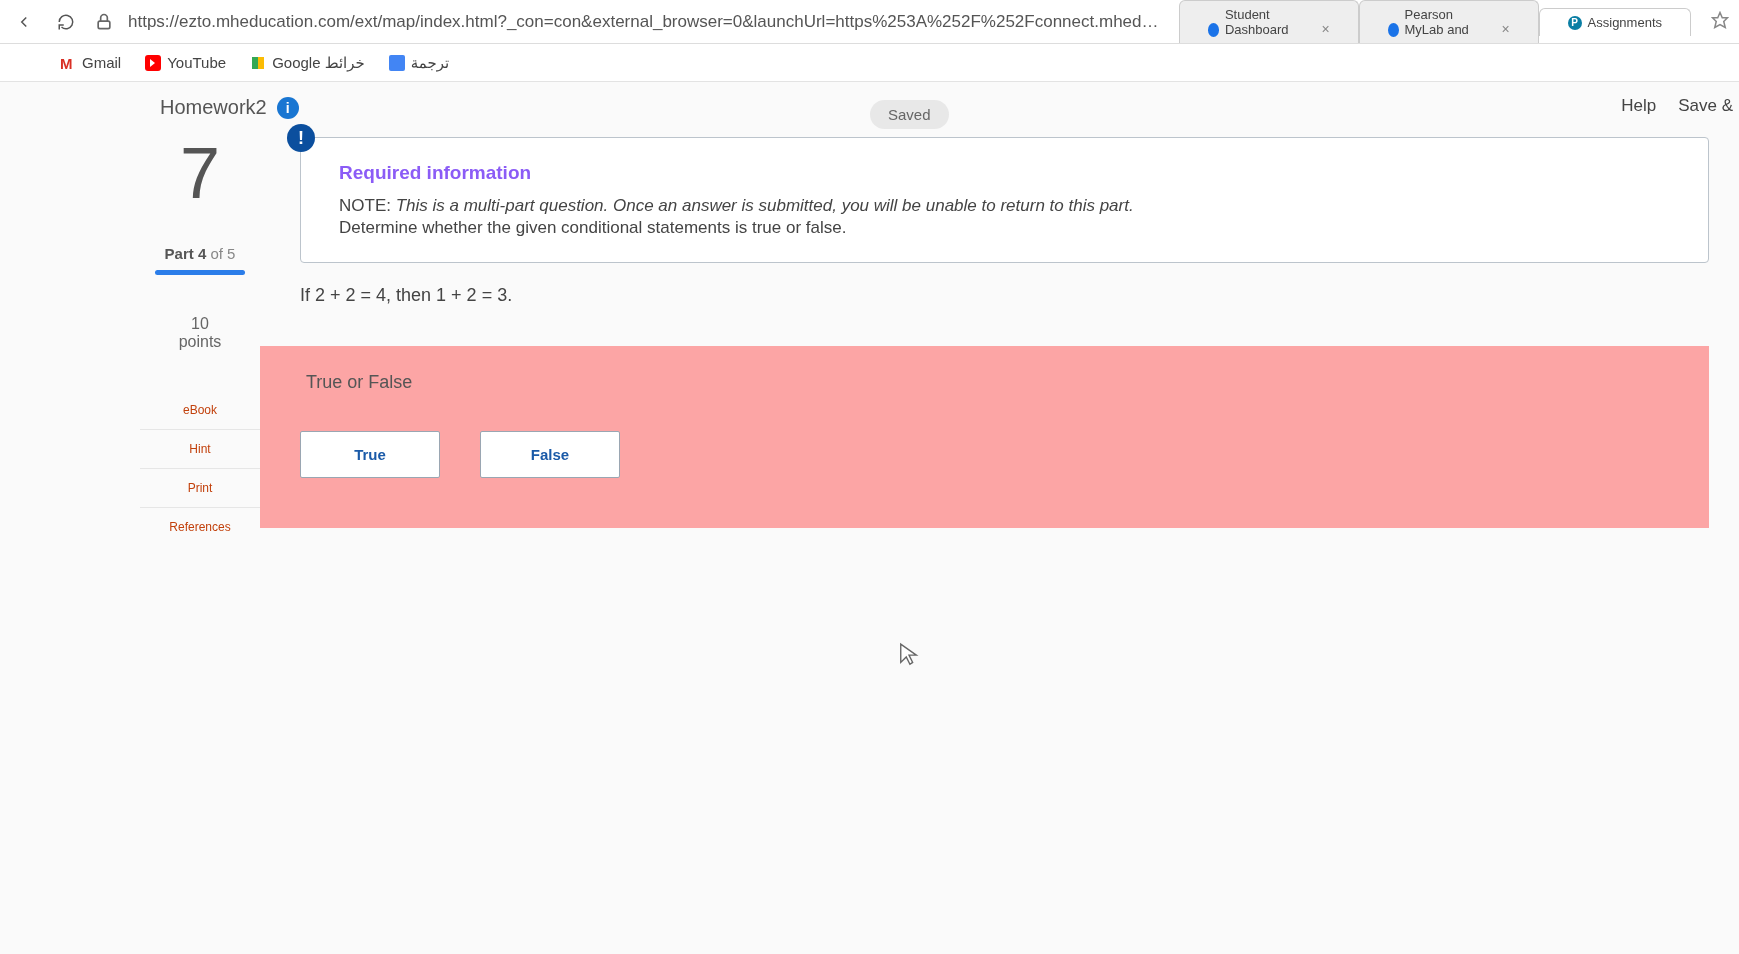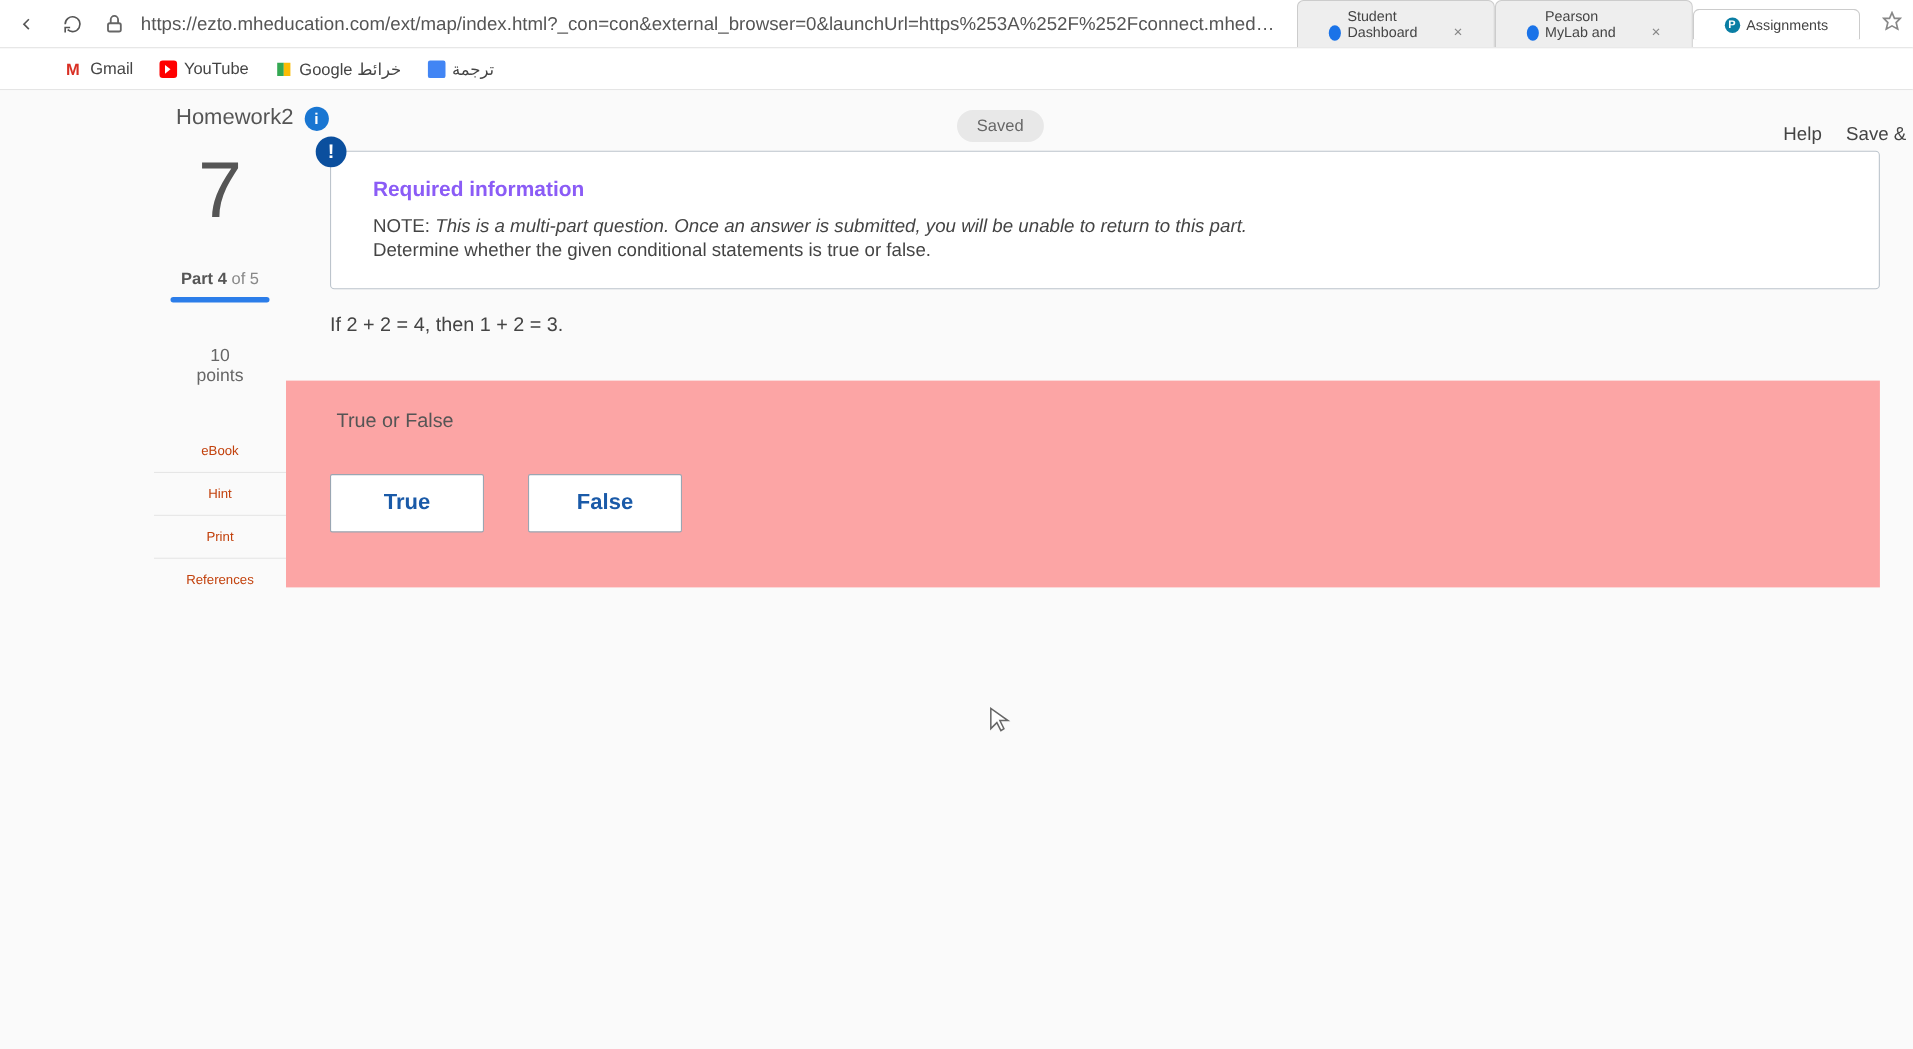--- a/index.html
+++ b/index.html
@@ -84,21 +84,21 @@
   .info-badge {
     width:22px;height:22px;border-radius:50%;background:#1976d2;color:#fff;
     display:flex;align-items:center;justify-content:center;font-weight:bold;font-size:14px;
   }
   .saved-pill {
     background:#e8e8e8;color:#666;padding:6px 18px;border-radius:16px;font-size:15px;
     position:absolute; left:870px; top:18px;
   }
   .help-save {
     display:flex; gap:22px; font-size:17px; color:#444;
-    position:absolute; right:6px; top:30px;
+    position:absolute; right:6px; top:14px;
   }
 
   .main-row {
     display:flex; align-items:flex-start;
     padding:0 30px 0 140px;
     gap:20px;
     margin-top:10px;
   }
 
   .left-col {
@@ -154,21 +154,21 @@
     margin-top:40px;
     padding:26px 40px 50px 40px;
     margin-left:-20px;
   }
   .answer-prompt { font-size:18px; color:#555; margin-bottom:38px; margin-left:6px;}
   .answer-buttons { display:flex; gap:40px; }
   .ans-btn {
     border:1px solid #9aa6b2;
     background:#fff;
     color:#1a5aa8;
-    font-size:20px;
+    font-size:15px;
     font-weight:600;
     padding:14px 38px;
     min-width:140px;
     border-radius:2px;
     cursor:pointer;
   }
 
   
   .cursor {
     position:absolute; left:898px; top:560px; pointer-events:none;

